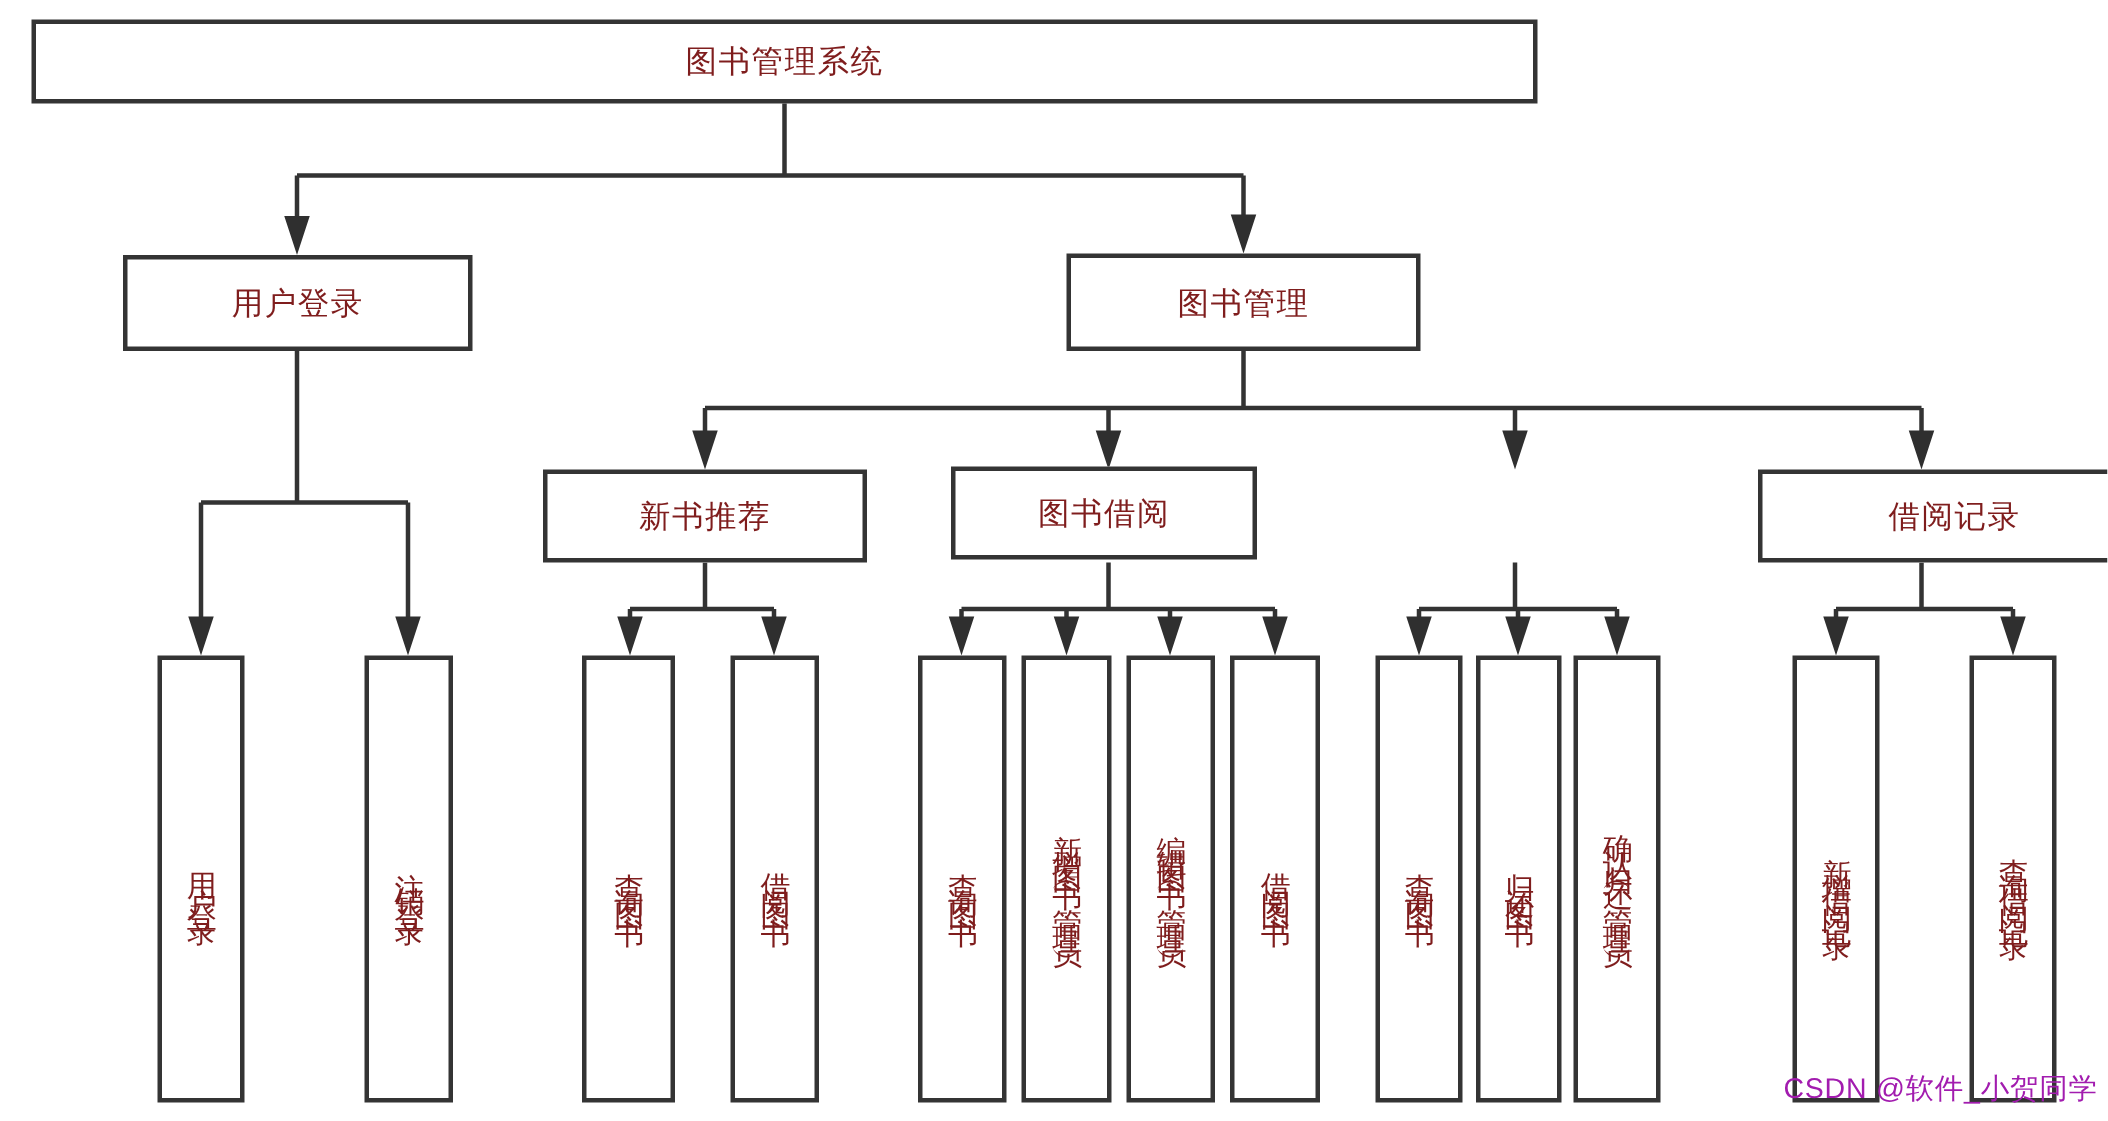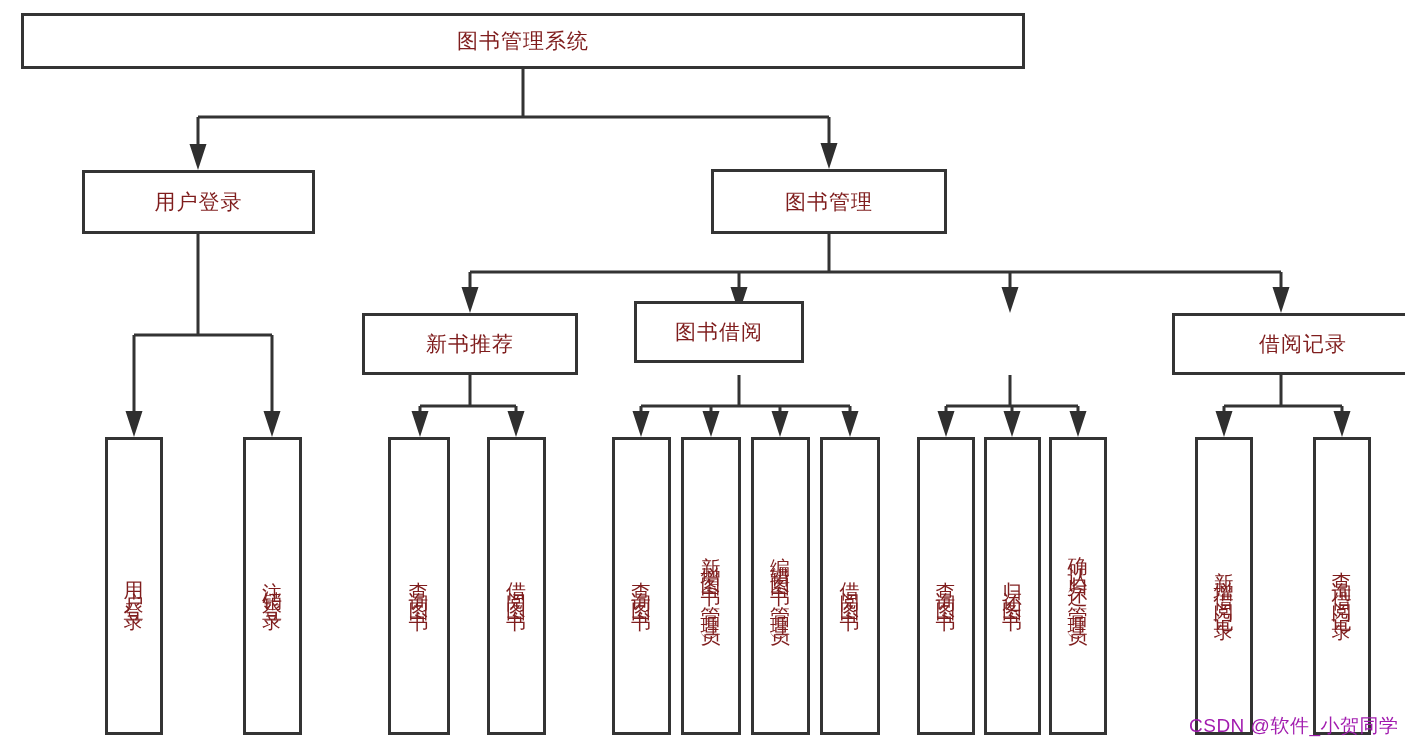--- a/index.html
+++ b/index.html
@@ -61,21 +61,21 @@
   <div class="hbox" style="left:82px;top:170px;width:233px;height:64px">
     <span>用户登录</span>
   </div>
   <div class="hbox" style="left:711px;top:169px;width:236px;height:65px">
     <span>图书管理</span>
   </div>
 
   <div class="hbox" style="left:362px;top:313px;width:216px;height:62px">
     <span>新书推荐</span>
   </div>
-  <div class="hbox" style="left:634px;top:301px;width:170px;height:62px">
+  <div class="hbox" style="left:634px;top:311px;width:204px;height:62px">
     <span>图书借阅</span>
   </div>
   <div class="hbox" style="left:1172px;top:313px;width:262px;height:62px">
     <span>借阅记录</span>
   </div>
 
   <div class="vbox" style="left:105px;top:437px;width:58px;height:298px">
     <span>用户登录</span>
   </div>
   <div class="vbox" style="left:243px;top:437px;width:59px;height:298px">

